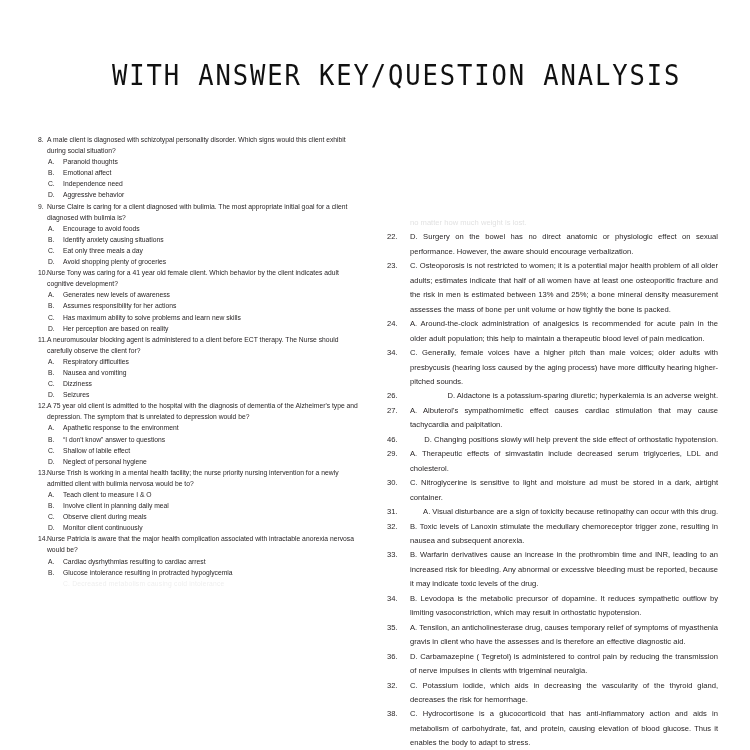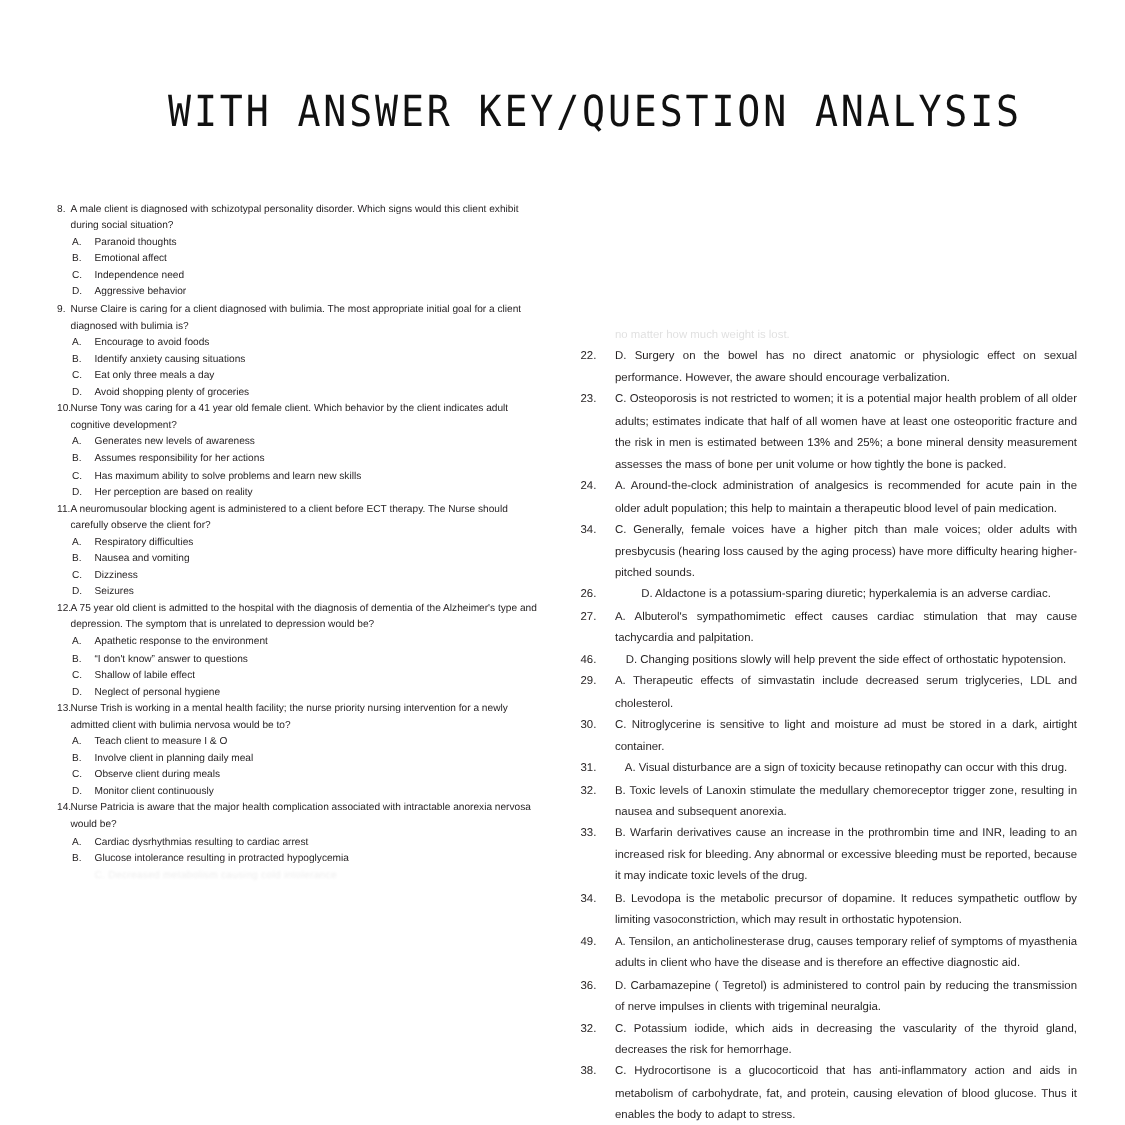--- a/index.html
+++ b/index.html
@@ -103,21 +103,21 @@
     position: relative;
     text-align: justify;
     text-justify: inter-word;
   }
   .a > .anum {
     position: absolute;
     left: 2px;
     top: 0;
   }
   .a.no-justify {
-    text-align: center;
+    text-align: right;
   }
 
   
   .faded-top {
     display: block;
     padding-left: 25px;
     opacity: 0.17;
     filter: blur(0.5px);
     color: #4a4a4a;
   }
@@ -211,29 +211,29 @@
   </div>
 
   <div class="col col-right">
 
     <span class="faded-top">no matter how much weight is lost.</span>
 
     <div class="a"><span class="anum">22.</span><span>D. Surgery on the bowel has no direct anatomic or physiologic effect on sexual performance. However, the aware should encourage verbalization.</span></div>
     <div class="a"><span class="anum">23.</span><span>C. Osteoporosis is not restricted to women; it is a potential major health problem of all older adults; estimates indicate that half of all women have at least one osteoporitic fracture and the risk in men is estimated between 13% and 25%; a bone mineral density measurement assesses the mass of bone per unit volume or how tightly the bone is packed.</span></div>
     <div class="a"><span class="anum">24.</span><span>A. Around-the-clock administration of analgesics is recommended for acute pain in the older adult population; this help to maintain a therapeutic blood level of pain medication.</span></div>
     <div class="a"><span class="anum">34.</span><span>C. Generally, female voices have a higher pitch than male voices; older adults with presbycusis (hearing loss caused by the aging process) have more difficulty hearing higher-pitched sounds.</span></div>
-    <div class="a no-justify"><span class="anum">26.</span><span>D. Aldactone is a potassium-sparing diuretic; hyperkalemia is an adverse cardiac.</span></div>
+    <div class="a no-justify"><span class="anum">26.</span><span>D. Aldactone is a potassium-sparing diuretic; hyperkalemia is an adverse weight.</span></div>
     <div class="a"><span class="anum">27.</span><span>A. Albuterol's sympathomimetic effect causes cardiac stimulation that may cause tachycardia and palpitation.</span></div>
     <div class="a no-justify"><span class="anum">46.</span><span>D. Changing positions slowly will help prevent the side effect of orthostatic hypotension.</span></div>
     <div class="a"><span class="anum">29.</span><span>A. Therapeutic effects of simvastatin include decreased serum triglyceries, LDL and cholesterol.</span></div>
     <div class="a"><span class="anum">30.</span><span>C. Nitroglycerine is sensitive to light and moisture ad must be stored in a dark, airtight container.</span></div>
     <div class="a no-justify"><span class="anum">31.</span><span>A. Visual disturbance are a sign of toxicity because retinopathy can occur with this drug.</span></div>
     <div class="a"><span class="anum">32.</span><span>B. Toxic levels of Lanoxin stimulate the medullary chemoreceptor trigger zone, resulting in nausea and subsequent anorexia.</span></div>
     <div class="a"><span class="anum">33.</span><span>B. Warfarin derivatives cause an increase in the prothrombin time and INR, leading to an increased risk for bleeding. Any abnormal or excessive bleeding must be reported, because it may indicate toxic levels of the drug.</span></div>
     <div class="a"><span class="anum">34.</span><span>B. Levodopa is the metabolic precursor of dopamine. It reduces sympathetic outflow by limiting vasoconstriction, which may result in orthostatic hypotension.</span></div>
-    <div class="a"><span class="anum">49.</span><span>A. Tensilon, an anticholinesterase drug, causes temporary relief of symptoms of myasthenia adults in client who have the disease and is therefore an effective diagnostic aid.</span></div>
+    <div class="a"><span class="anum">35.</span><span>A. Tensilon, an anticholinesterase drug, causes temporary relief of symptoms of myasthenia gravis in client who have the assesses and is therefore an effective diagnostic aid.</span></div>
     <div class="a"><span class="anum">36.</span><span>D. Carbamazepine ( Tegretol) is administered to control pain by reducing the transmission of nerve impulses in clients with trigeminal neuralgia.</span></div>
     <div class="a"><span class="anum">32.</span><span>C. Potassium iodide, which aids in decreasing the vascularity of the thyroid gland, decreases the risk for hemorrhage.</span></div>
     <div class="a"><span class="anum">38.</span><span>C. Hydrocortisone is a glucocorticoid that has anti-inflammatory action and aids in metabolism of carbohydrate, fat, and protein, causing elevation of blood glucose. Thus it enables the body to adapt to stress.</span></div>
 
   </div>
 
 </div>
 
 </body></html>

